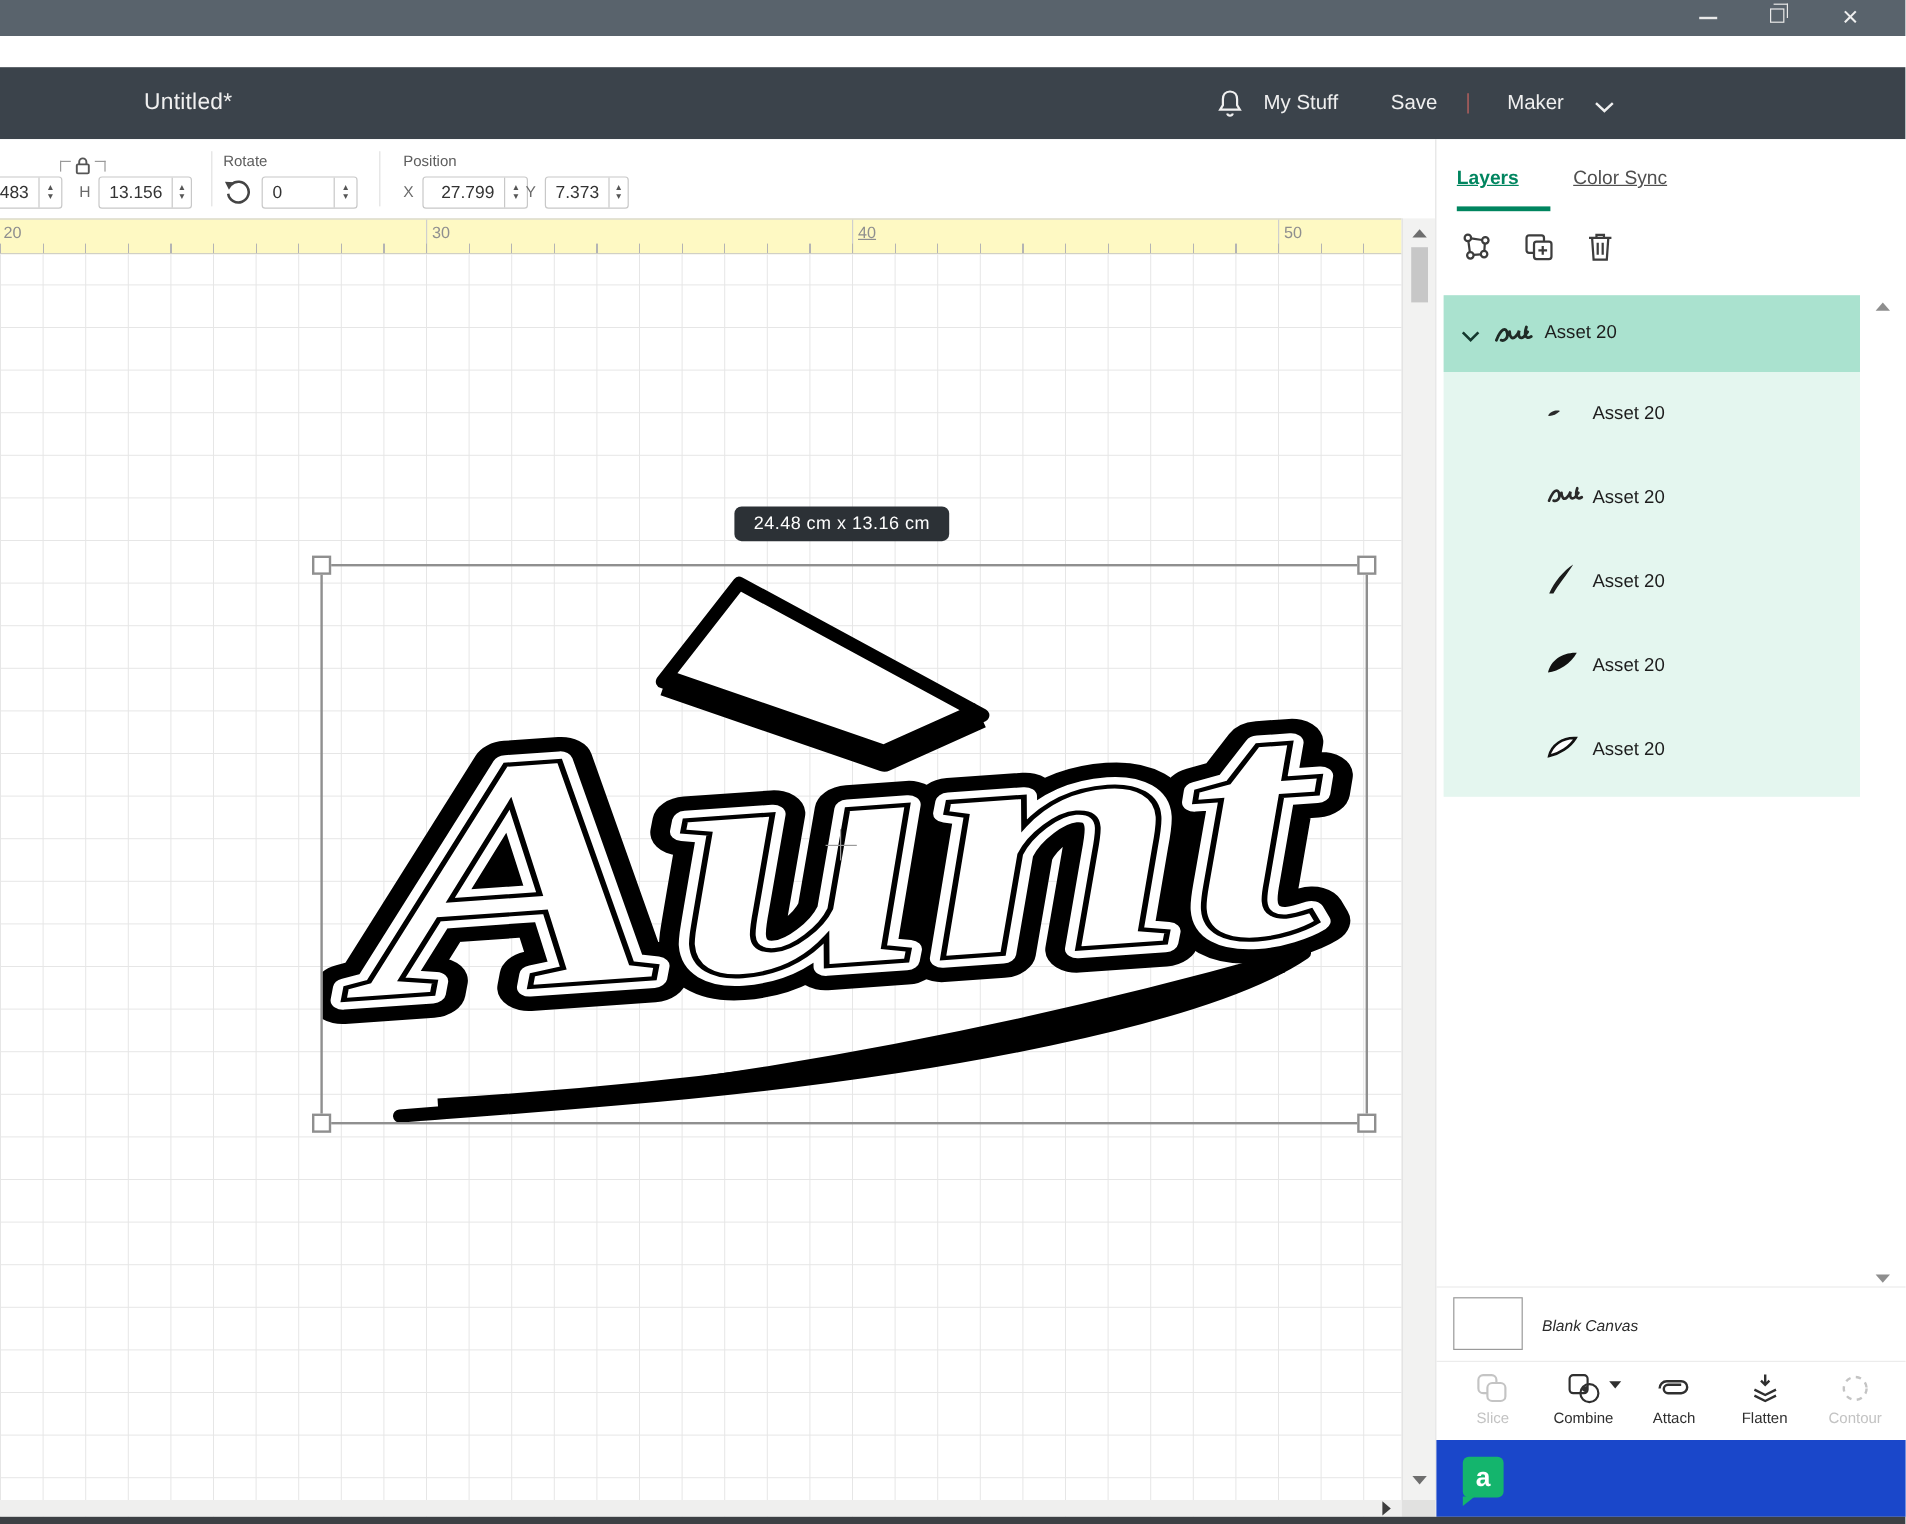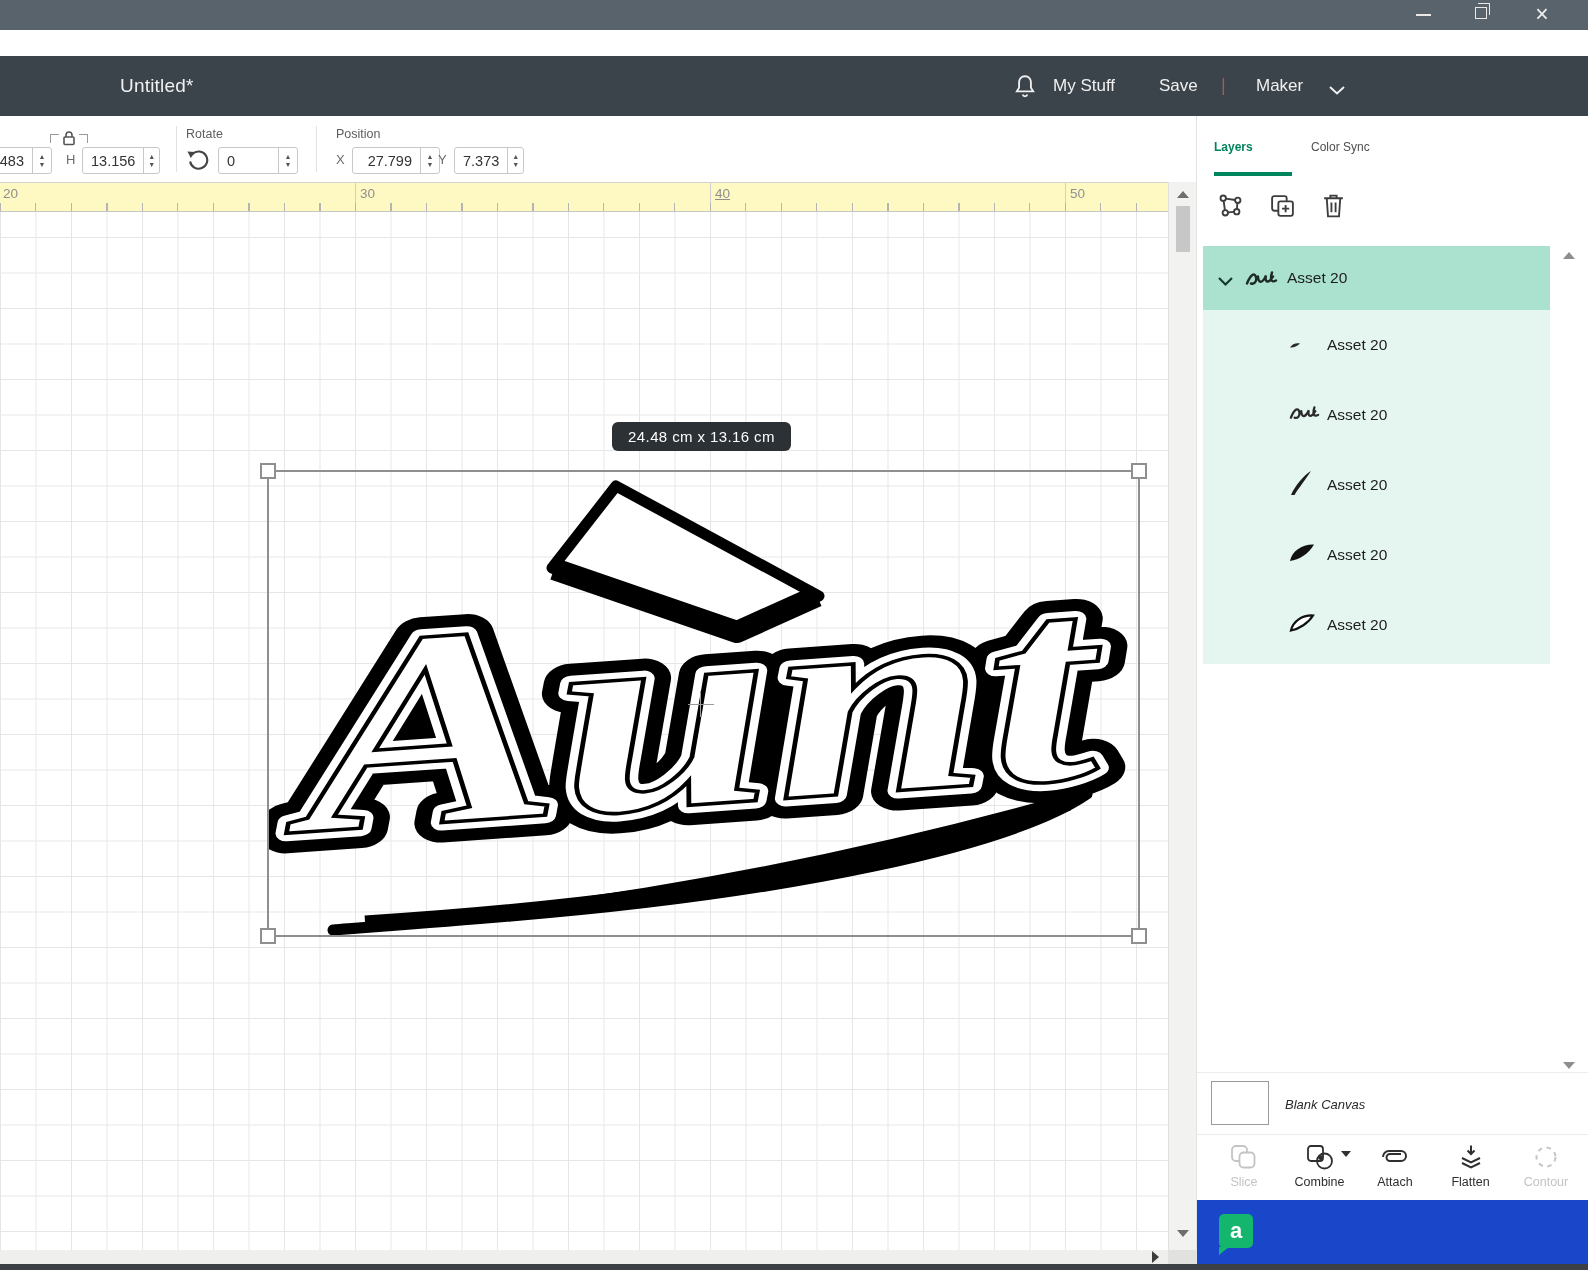--- a/index.html
+++ b/index.html
@@ -66,21 +66,21 @@
   .v-thumb { position:absolute; left:7px; top:24px; width:14px; height:46px; background:#c7c7c7; cursor:pointer; }
   .tri-up { width:0; height:0; border-left:6px solid transparent; border-right:6px solid transparent; border-bottom:7px solid #6e6e6e; position:absolute; left:8px; top:9px; cursor:pointer; }
   .tri-down { width:0; height:0; border-left:6px solid transparent; border-right:6px solid transparent; border-top:7px solid #6e6e6e; position:absolute; left:8px; top:1048px; cursor:pointer; }
   .h-scroll { position:absolute; left:0; top:1250px; width:1168px; height:14px; background:#efefee; }
   .tri-right { width:0; height:0; border-top:6px solid transparent; border-bottom:6px solid transparent; border-left:7px solid #3c3c3c; position:absolute; left:1152px; top:1px; cursor:pointer; }
   .scroll-corner { position:absolute; left:1168px; top:1250px; width:28px; height:14px; background:#e1e1e0; }
   .bottom-edge { position:absolute; left:0; top:1264px; width:1588px; height:6px; background:#3d4044; }
 
   
   .panel { position:absolute; left:1196px; top:116px; width:392px; height:1148px; background:#fff; border-left:1px solid #e3e3e3; }
-  .tab { position:absolute; top:24px; font-size:12px; cursor:pointer; }
+  .tab { position:absolute; top:24px; font-size:16px; cursor:pointer;text-decoration:underline; }
   .tab.active { left:17px; color:#00855f; font-weight:bold; }
   .tab.inactive { left:114px; color:#4f4f4f; }
   .tab-underline { position:absolute; left:17px; top:56px; width:78px; height:4px; background:#00855f; }
   .tool-icon { position:absolute; top:76px; cursor:pointer; }
 
   .layer-parent { position:absolute; left:6px; top:130px; width:347px; height:64px; background:#aae2cf; cursor:pointer; }
   .layer-children { position:absolute; left:6px; top:194px; width:347px; height:354px; background:#e4f6ef; }
   .layer-child { position:relative; height:70px; cursor:pointer; }
   .layer-label { position:absolute; top:50%; transform:translateY(-50%); font-size:15.5px; color:#1d1d1d; }
   .parent-chevron { position:absolute; left:14px; top:27px; cursor:pointer; }

